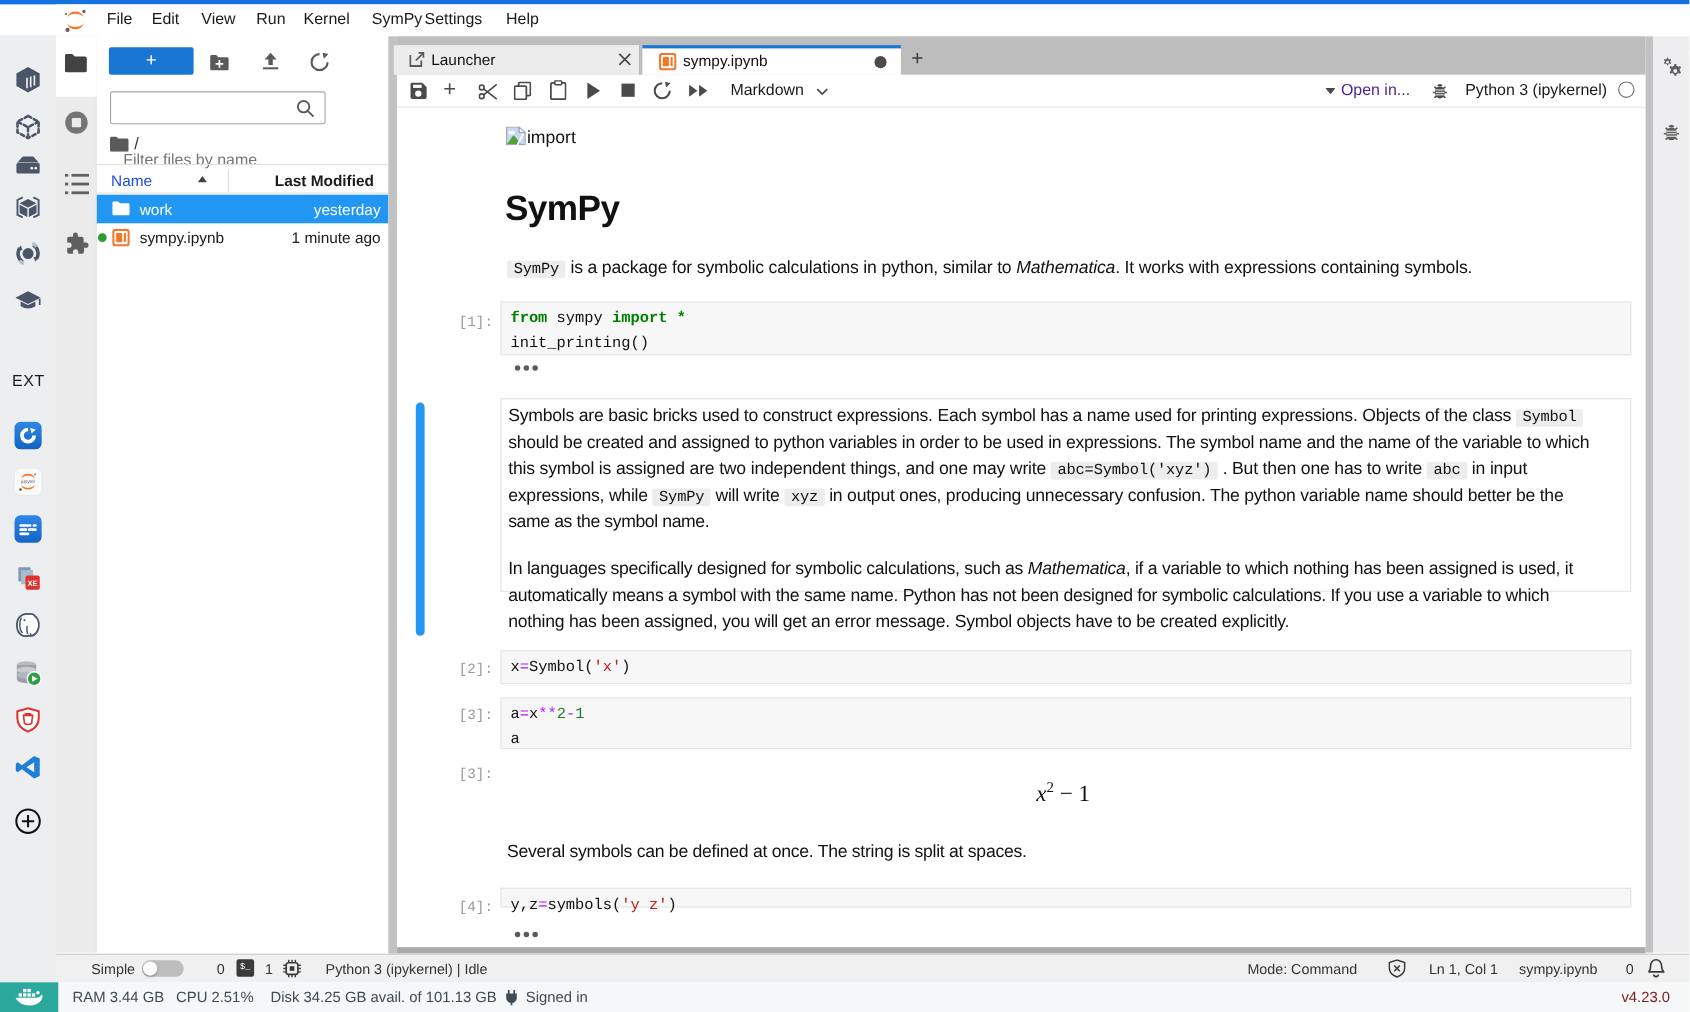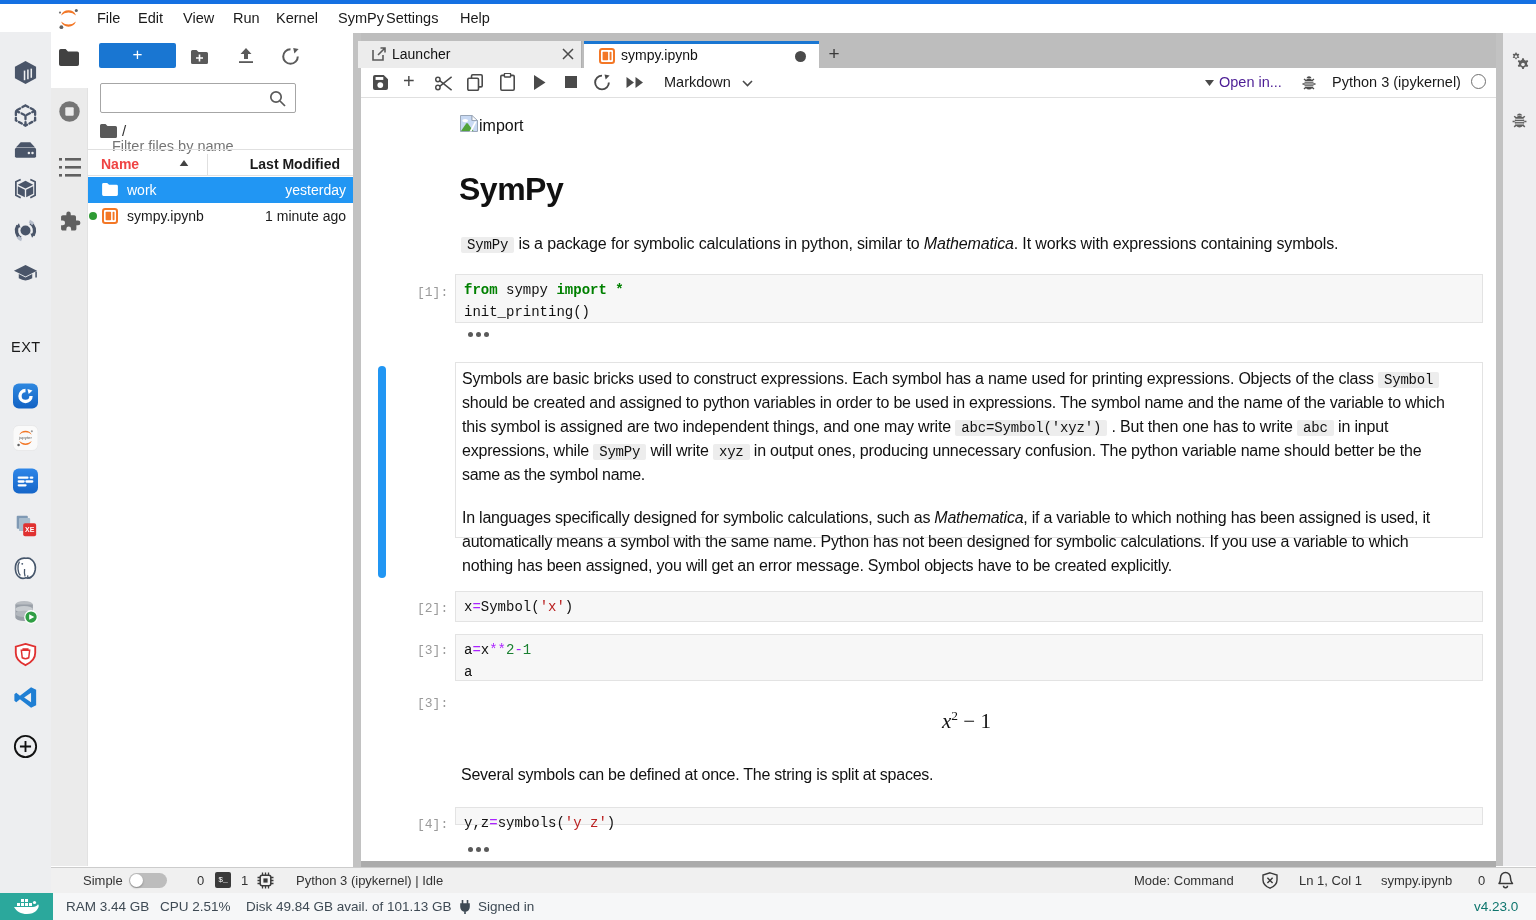--- a/index.html
+++ b/index.html
@@ -236,21 +236,21 @@
     <svg style="position:absolute;right:9px;top:6px" width="17" height="17" viewBox="0 0 17 17">
       <circle cx="7" cy="7" r="5.2" stroke="#5a5a5a" stroke-width="1.7" fill="none"></circle>
       <path d="M11 11 L16 16" stroke="#5a5a5a" stroke-width="1.7"></path>
     </svg>
   </div>
   <svg style="position:absolute;left:12px;top:91px" width="17" height="14" viewBox="0 0 17 14">
     <path d="M0 1.5 Q0 0 1.5 0 L5.5 0 L7.5 2 L15.5 2 Q17 2 17 3.5 L17 12.5 Q17 14 15.5 14 L1.5 14 Q0 14 0 12.5 Z" fill="#5a5a5a"></path>
   </svg>
   <span style="position:absolute;left:34px;top:89px;font-size:15px;color:#333">/</span>
   <div class="fhdr">
-    <span style="position:absolute;left:13px;top:6px;font-size:14px;font-weight:bold;color:#ef4444">Name</span>
+    <span style="position:absolute;left:13px;top:6px;font-size:14px;font-weight:normal;color:#1d4ed8">Name</span>
     <svg style="position:absolute;left:91px;top:10px" width="10" height="6" viewBox="0 0 10 7">
           <path d="M5 0 L10 7 L0 7 Z" fill="#424242"></path>
         </svg>
     <div style="position:absolute;left:119px;top:4px;width:1px;height:21px;background:#e0e0e0"></div>
     <span style="position:absolute;right:13px;top:6px;font-size:14px;font-weight:bold;color:#1a1a1a">Last Modified</span>
   </div>
   <div class="frow" style="top:144px;background:#2196f3;color:#fff;height:26px">
     <svg style="position:absolute;left:14px;top:6px" width="16" height="13" viewBox="0 0 17 14">
       <path d="M0 1.5 Q0 0 1.5 0 L5.5 0 L7.5 2 L15.5 2 Q17 2 17 3.5 L17 12.5 Q17 14 15.5 14 L1.5 14 Q0 14 0 12.5 Z" fill="#fff"></path>
     </svg>
@@ -440,20 +440,20 @@
           <rect x="11" y="5" width="3" height="3"></rect>
       <rect x="7" y="1" width="3" height="3"></rect>
           <rect x="11" y="1" width="3" height="3"></rect>
       <rect x="15" y="5" width="3" height="3"></rect>
       <path d="M0 9 L19 9 C21 9 23 8 24 6.2 C24.5 6.6 25 7.5 24.6 8.8 C24 11 21.5 16 13 16 C7 16 2.5 13.5 0 9 Z"></path>
       <circle cx="20.5" cy="4.5" r="1.6"></circle>
     </g>
   </svg>
   <span style="position:absolute;left:66px;top:6px">RAM 3.44 GB</span>
   <span style="position:absolute;left:160px;top:6px">CPU 2.51%</span>
-  <span style="position:absolute;left:246px;top:6px">Disk 49.84 GB avail. of 101.13 GB</span>
+  <span style="position:absolute;left:246px;top:6px">Disk 34.25 GB avail. of 101.13 GB</span>
   <svg style="position:absolute;left:459px;top:6px" width="12" height="15" viewBox="0 0 12 15">
     <path d="M2 5 L10 5 L10 8 A 4 4 0 0 1 2 8 Z M3.5 5 L3.5 1 M8.5 5 L8.5 1 M6 12 L6 15" stroke="#3e4a54" stroke-width="1.6" fill="#3e4a54"></path>
   </svg>
   <span style="position:absolute;left:478px;top:6px">Signed in</span>
-  <span style="position:absolute;left:1474px;top:6px;color:#0f766e">v4.23.0</span>
+  <span style="position:absolute;left:1474px;top:6px;color:#7f1d1d">v4.23.0</span>
 </div>
 </div>
 
 </body></html>

